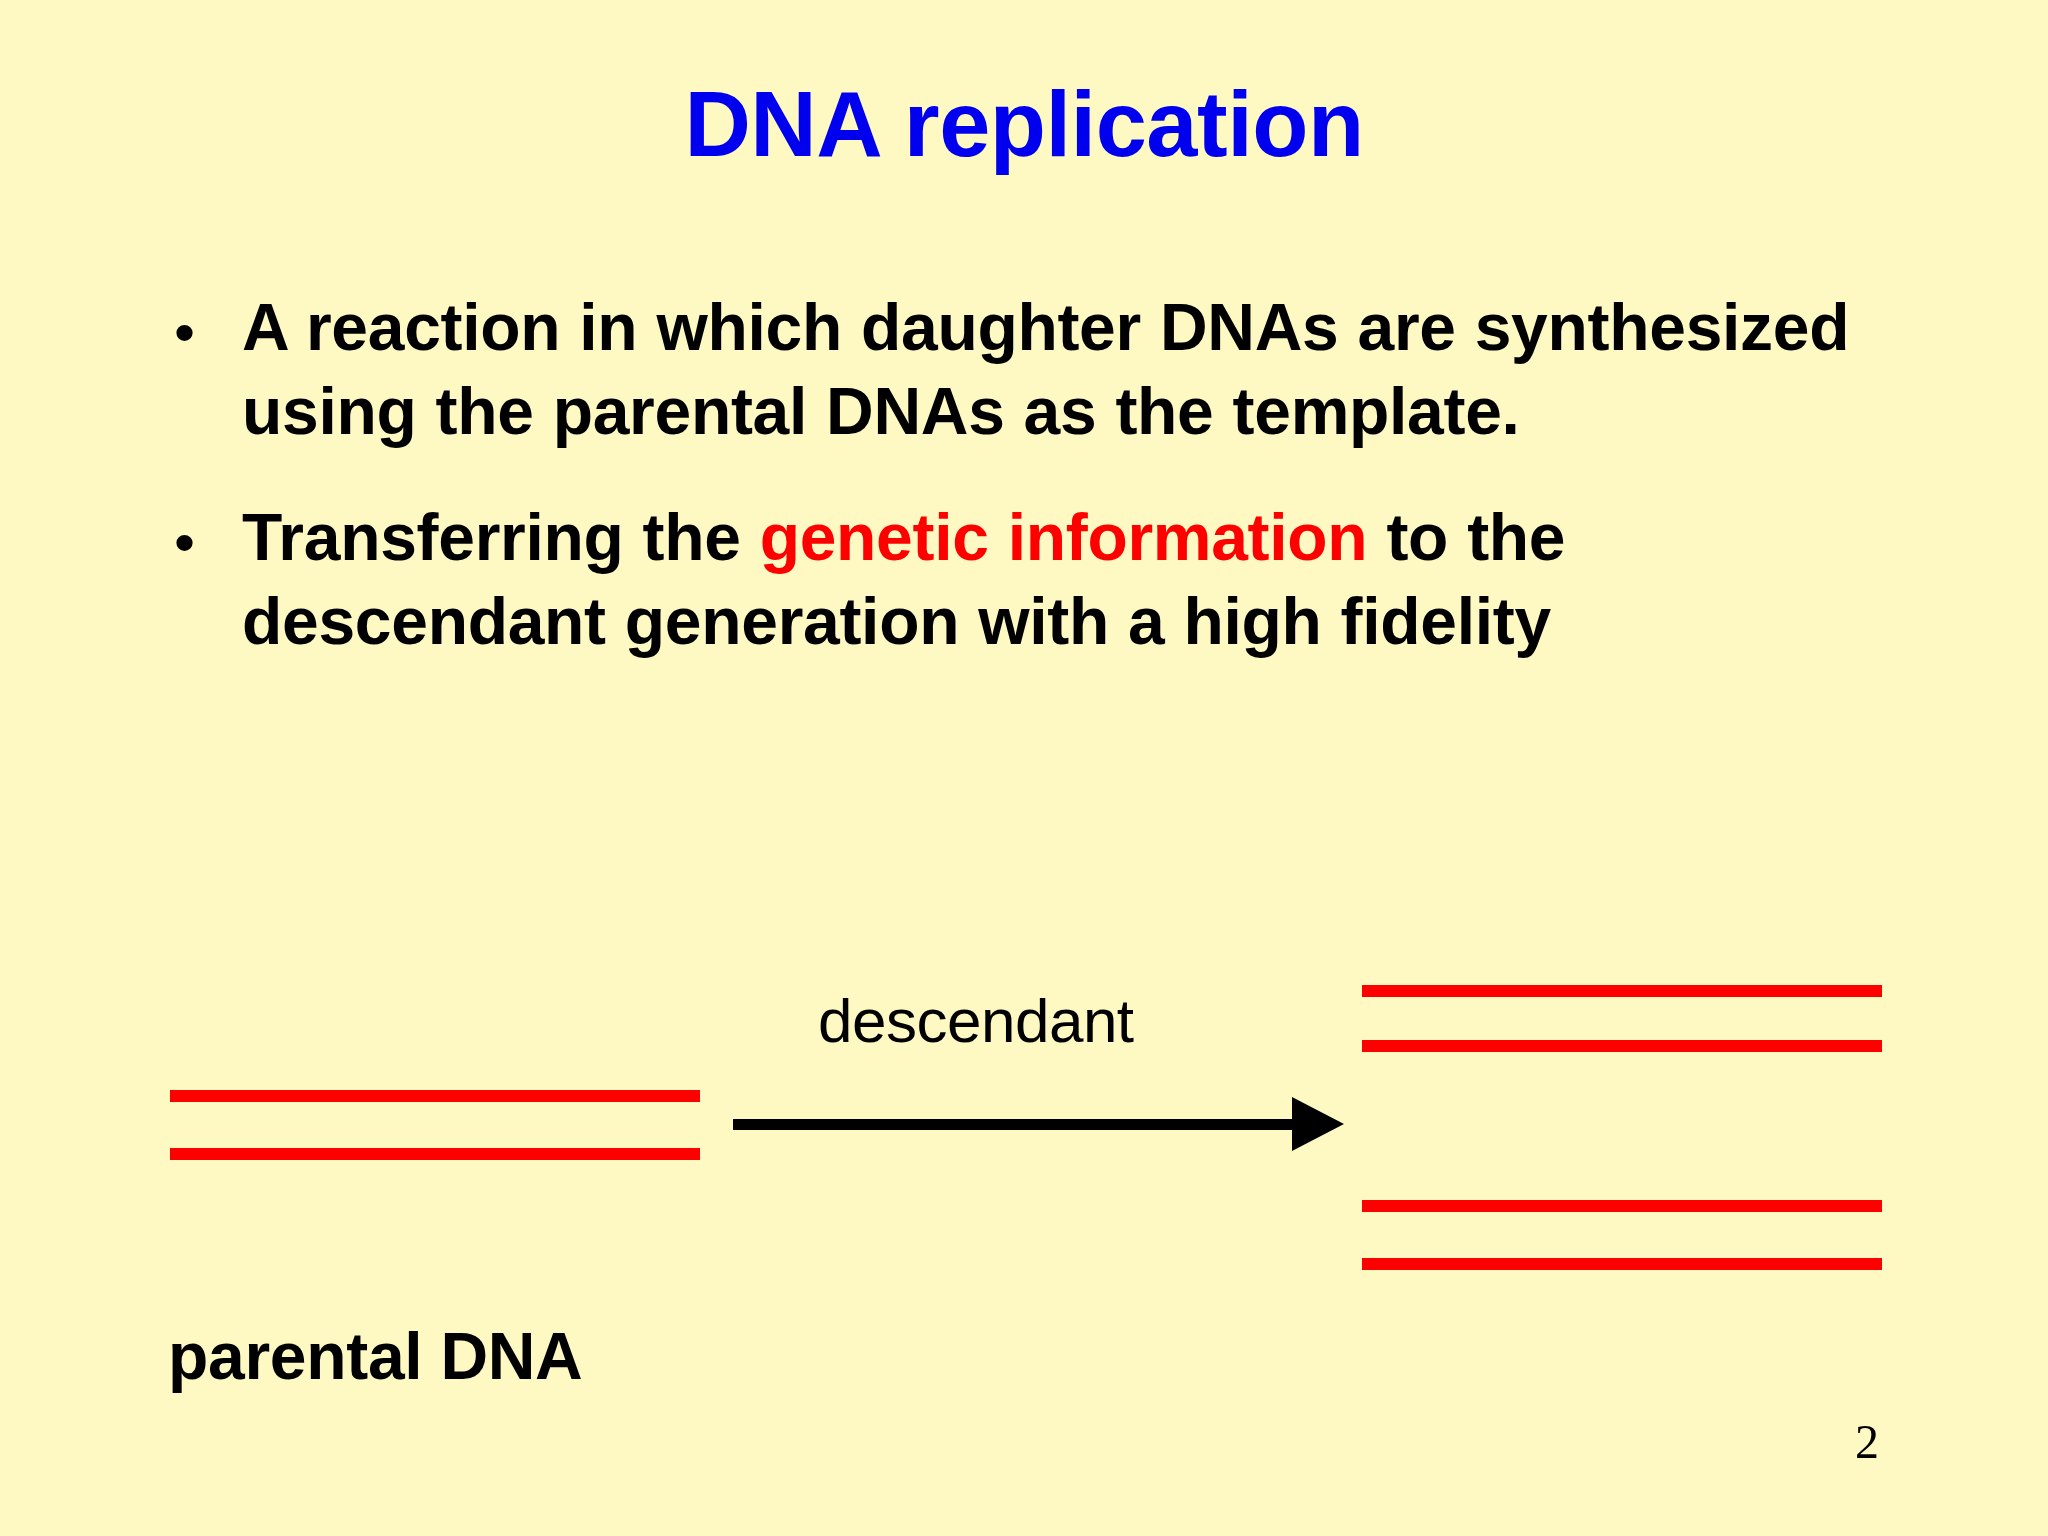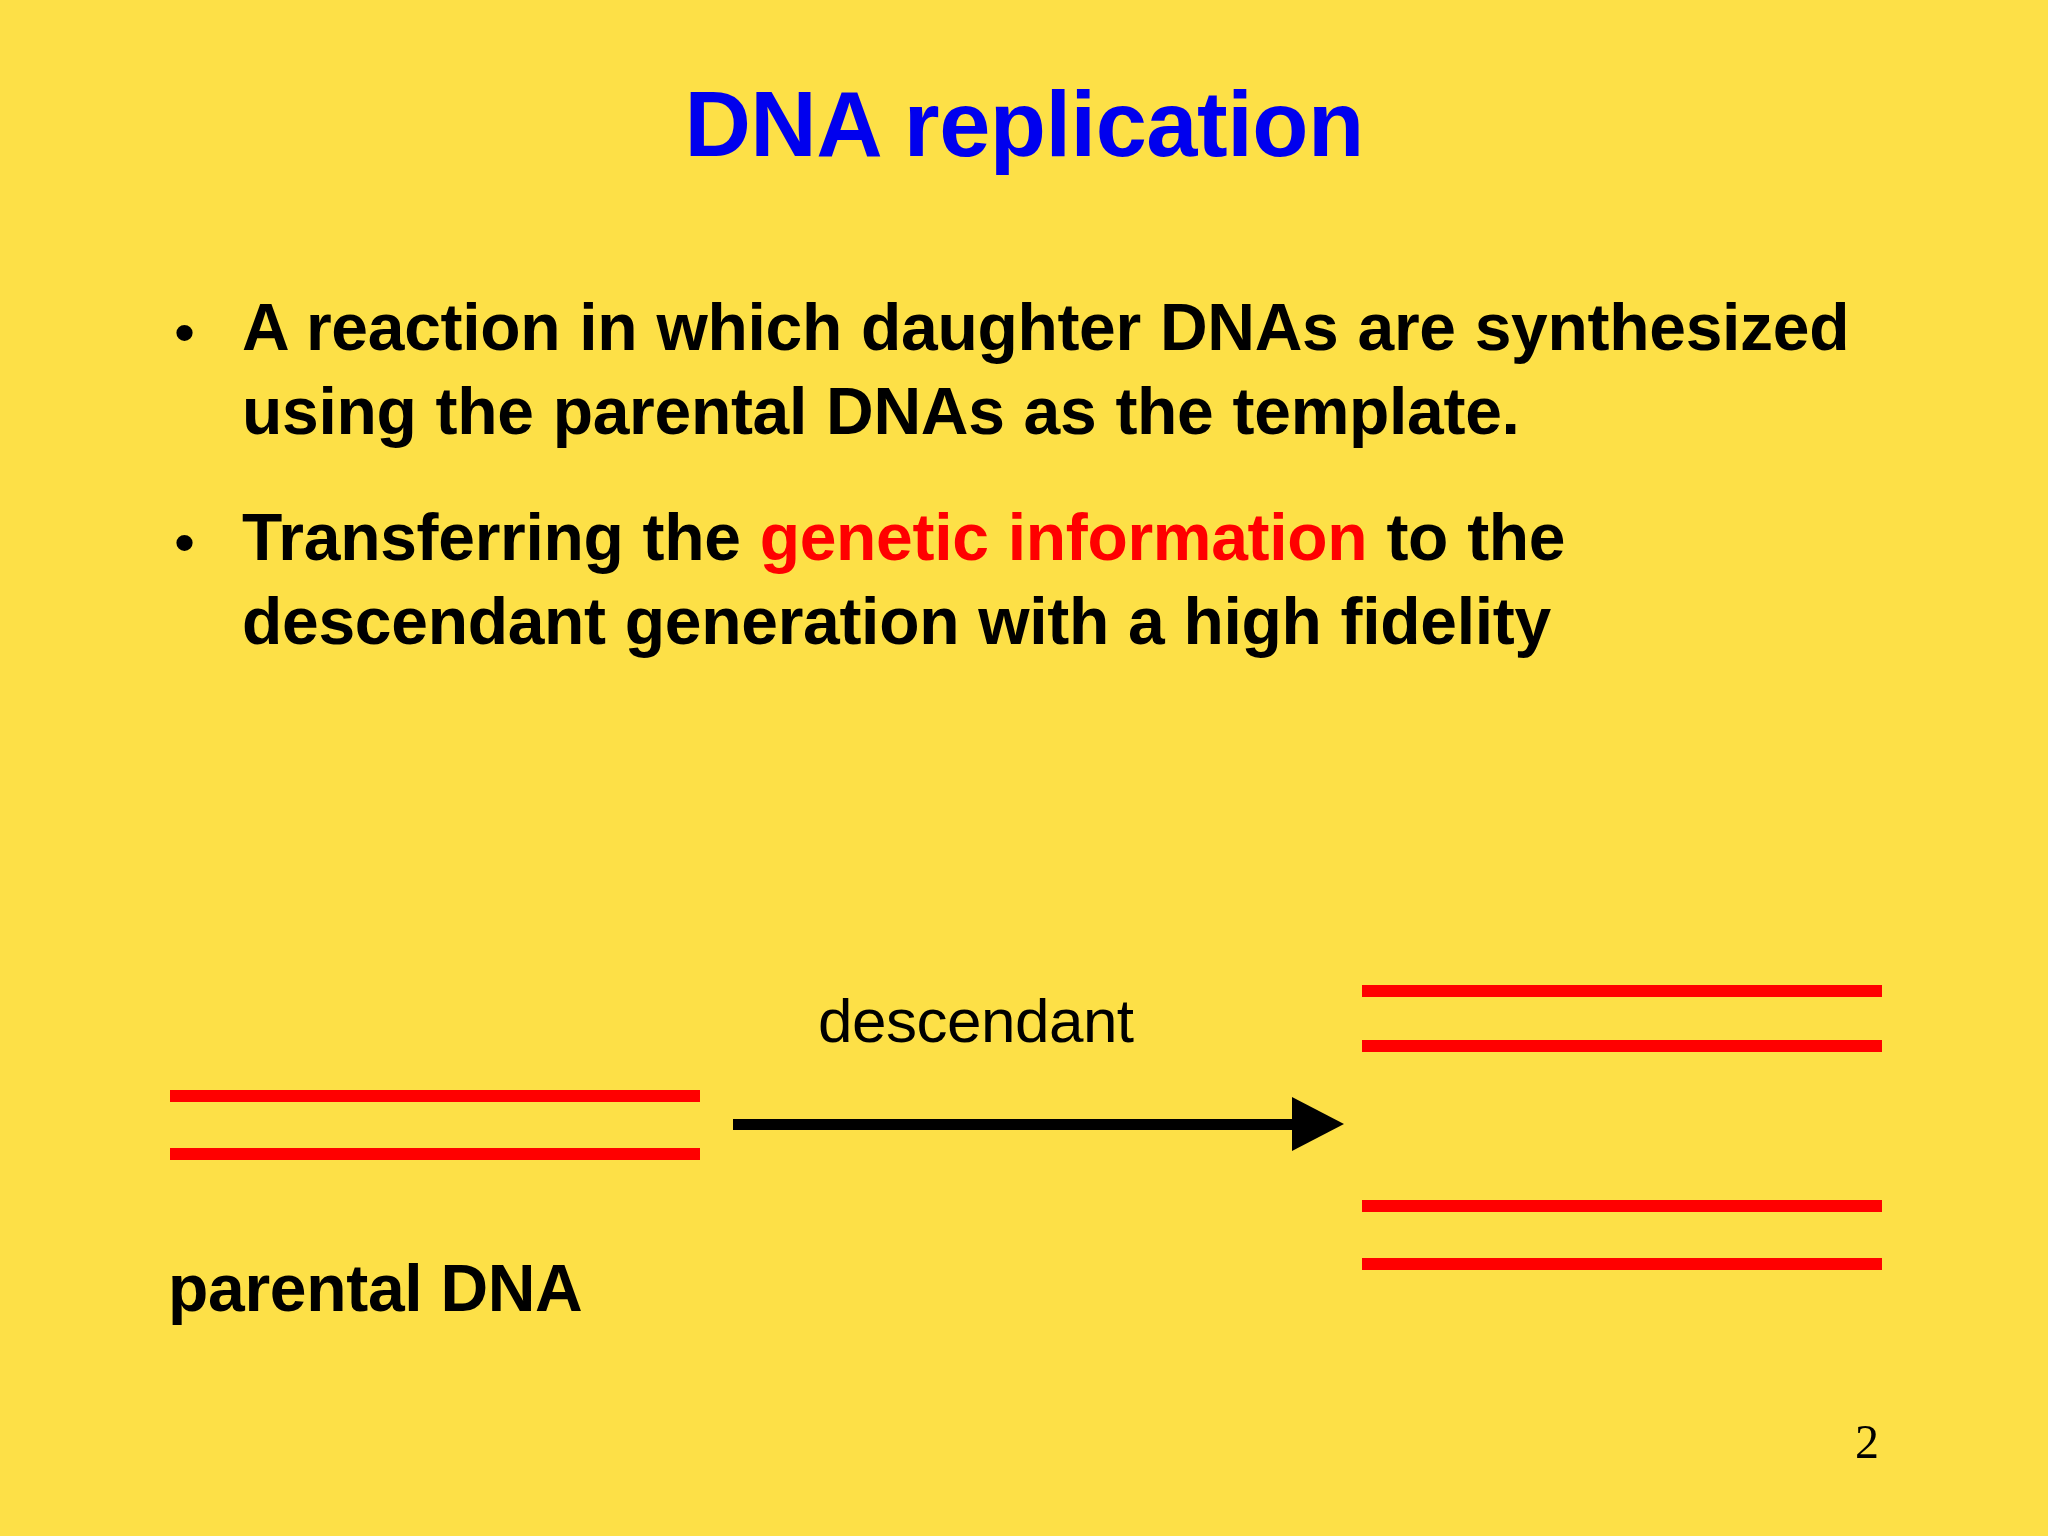--- a/index.html
+++ b/index.html
@@ -12,21 +12,21 @@
     height: 1536px;
     position: relative;
     overflow: hidden;
     font-family: "Liberation Sans", sans-serif;
     -webkit-font-smoothing: antialiased;
   }
 
   .slide {
     position: absolute;
     inset: 0;
-    background: #fde047;
+    background: #fef9c3;
   }
 
   
   .slide-title {
     position: absolute;
     top: 76px;
     left: 0;
     width: 2048px;
     text-align: center;
     font-size: 92px;
@@ -100,21 +100,21 @@
     top: 985px;
     font-size: 62px;
     font-weight: normal;
     color: #000000;
     white-space: nowrap;
     letter-spacing: -0.5px;
   }
   .label-parental {
     position: absolute;
     left: 168px;
-    top: 1250px;
+    top: 1318px;
     font-size: 66px;
     font-weight: bold;
     color: #000000;
     white-space: nowrap;
     letter-spacing: -0.3px;
   }
   .label-daughter {
     position: absolute;
     left: 1352px;
     top: 1368px;

